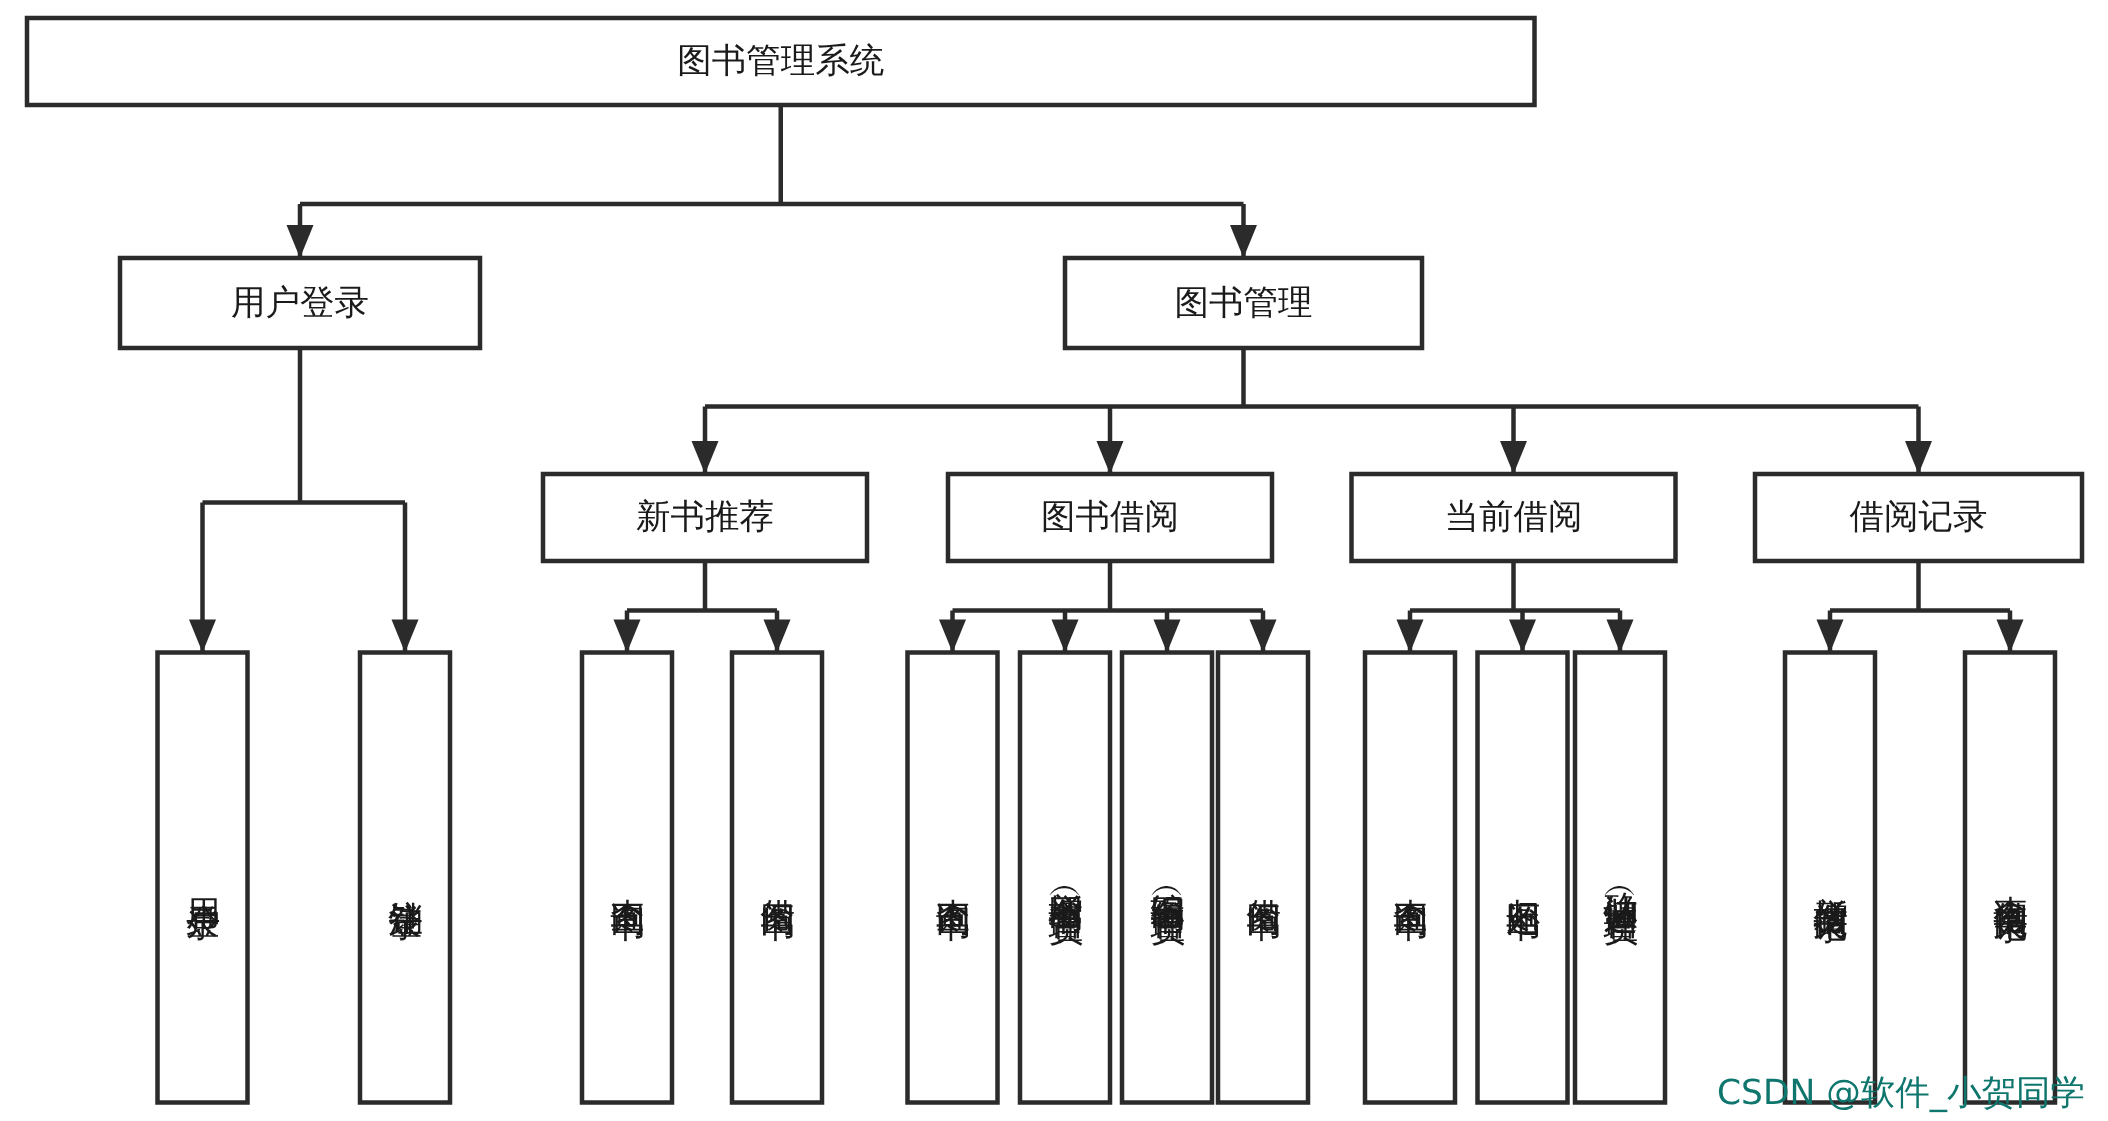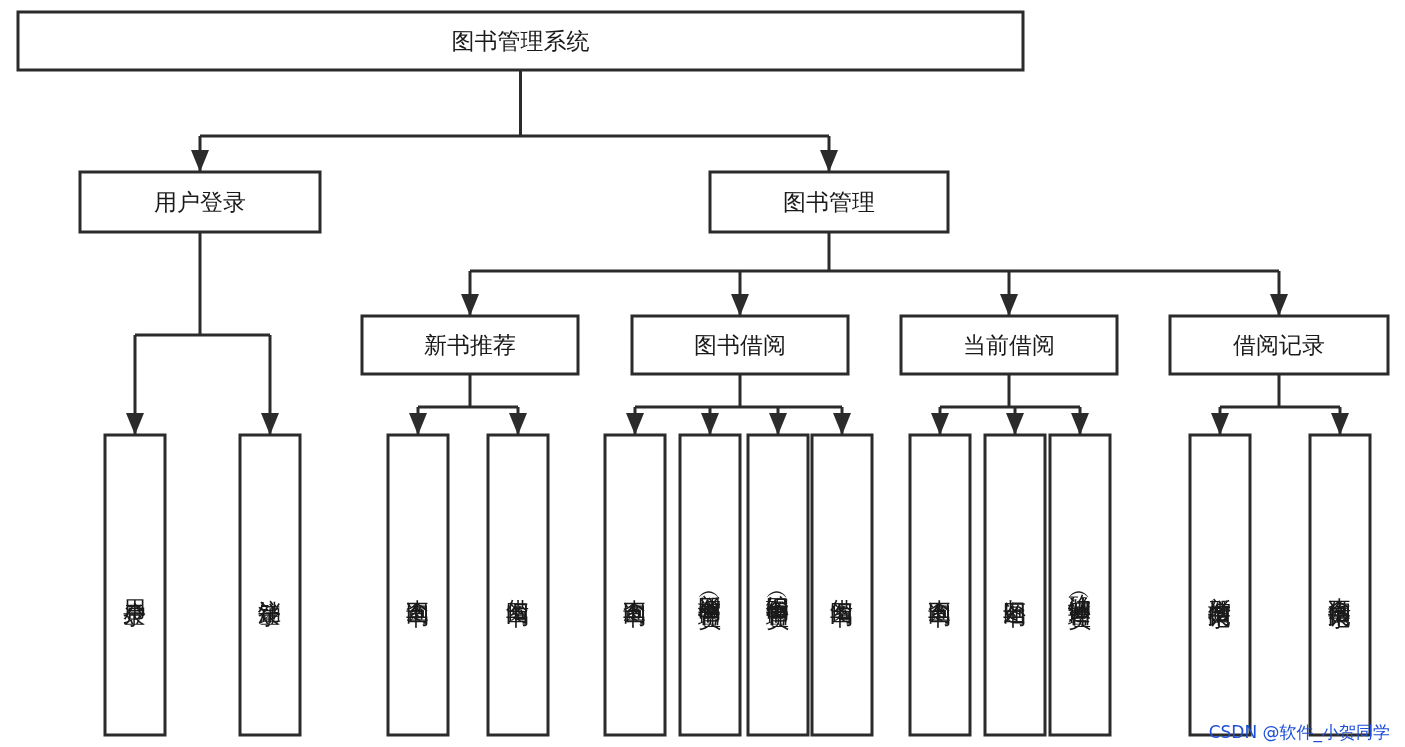--- a/index.html
+++ b/index.html
@@ -21,21 +21,21 @@
   .label-h{font-size:23px;}
   .label-v{
     font-size:23px;
     writing-mode:vertical-rl;
     text-orientation:upright;
     letter-spacing:2px;
     dominant-baseline:central;
   }
   .watermark{
     position:absolute;right:6px;bottom:3px;
-    font-size:17px;color:#1d4ed8;
+    font-size:23px;color:#0f766e;
     font-family:"DejaVu Sans","Liberation Sans",sans-serif;
     white-space:nowrap;pointer-events:none;
   }
 </style>
 </head>
 <body>
 
 <div id="diagram-root">
   <svg class="canvas" viewBox="0 0 1405 747">
     <g id="links-layer">

